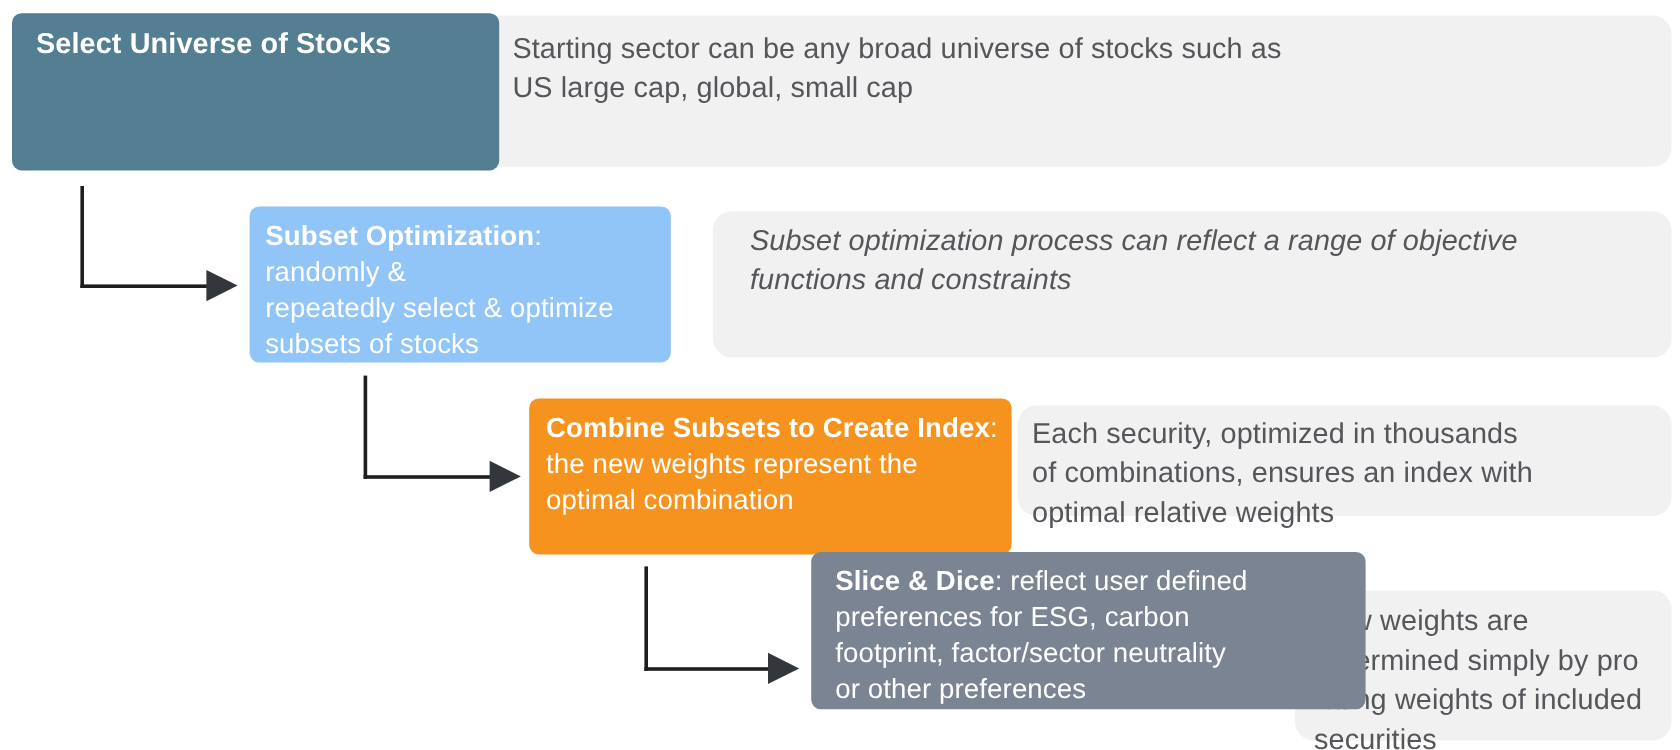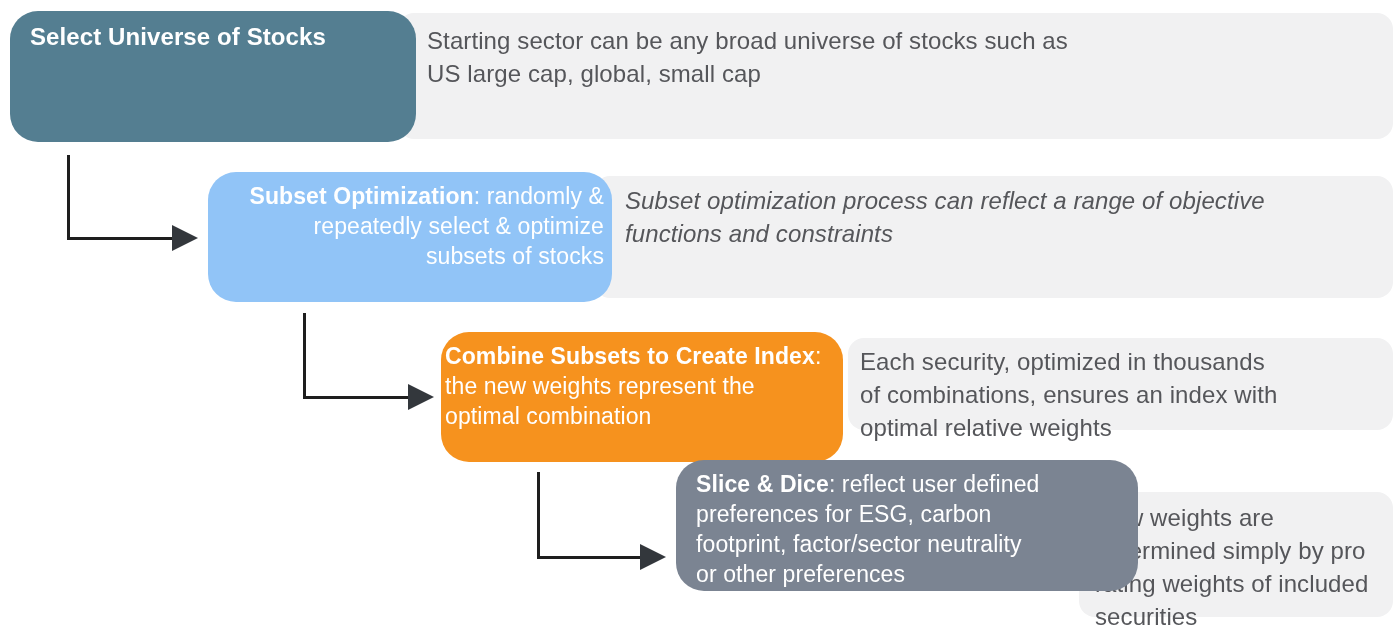--- a/index.html
+++ b/index.html
@@ -27,35 +27,35 @@
     letter-spacing: 0.1px;
   }
   #panel-1 { left: 398px;  top: 13px;  width: 995px; height: 126px; padding: 11px 18px 0 29px; }
   #panel-2 { left: 594px;  top: 176px; width: 799px; height: 122px; padding: 8px 18px 0 31px; font-style: italic; }
   #panel-3 { left: 848px;  top: 338px; width: 545px; height: 92px; padding: 7px 10px 0 12px; }
   #panel-4 { left: 1079px; top: 492px; width: 314px; height: 125px; padding: 9px 8px 12px 16px; }
 
   
   .step-box {
     position: absolute;
-    border-radius: 28px;
+    border-radius: 8px;
     color: #ffffff;
     z-index: 2;
   }
   .step-title {
     white-space: pre-line;
     font-size: 23px;
     line-height: 30px;
     letter-spacing: 0.1px;
   }
   .step-title .lead { font-weight: bold; }
   #box-1 { left: 10px;  top: 11px;  width: 406px; height: 131px; padding: 11px 10px 0 20px; }
   #box-1 .step-title { font-size: 24px; }
-  #box-2 { left: 208px; top: 172px; width: 404px; height: 130px; padding: 9px 8px 0 25px; text-align: right; }
-  #box-3 { left: 441px; top: 332px; width: 402px; height: 130px; padding: 9px 4px 0 4px; }
+  #box-2 { left: 208px; top: 172px; width: 351px; height: 130px; padding: 9px 8px 0 13px; }
+  #box-3 { left: 441px; top: 332px; width: 402px; height: 130px; padding: 9px 4px 0 14px; }
   #box-4 { left: 676px; top: 460px; width: 462px; height: 131px; padding: 9px 4px 0 20px; }
 
   
   .arrow-v, .arrow-h {
     position: absolute;
     background: #1e1e1e;
     z-index: 1;
   }
   .arrow-v { width: 3px; }
   .arrow-h { height: 3px; }

